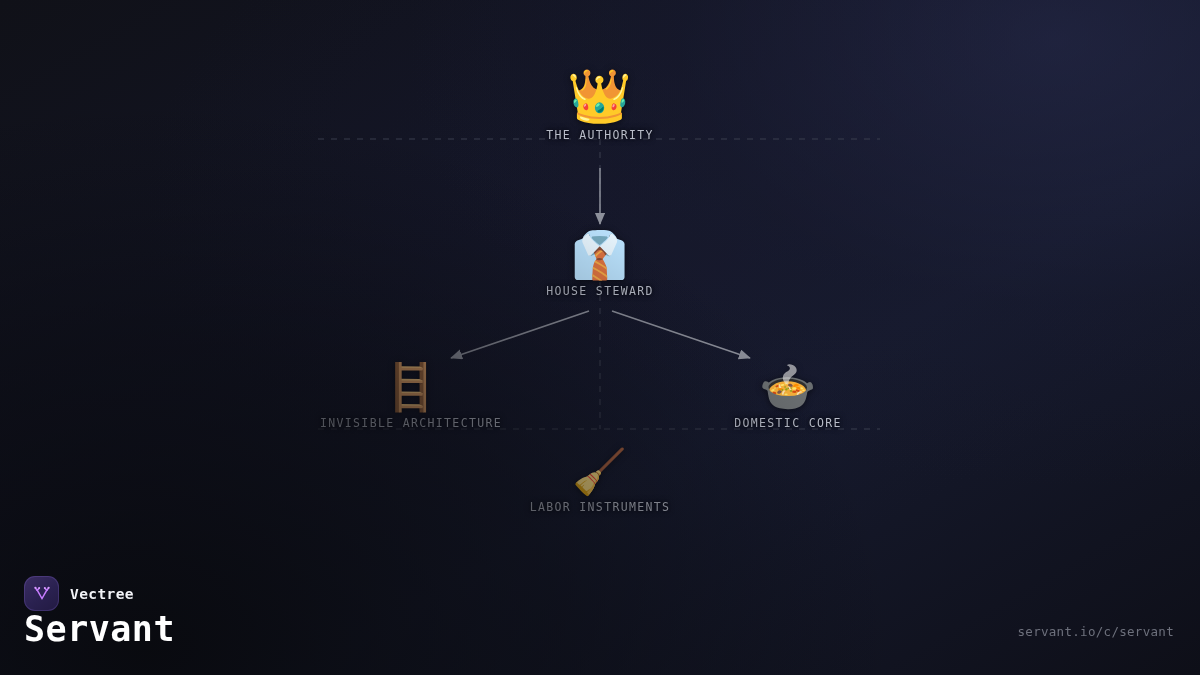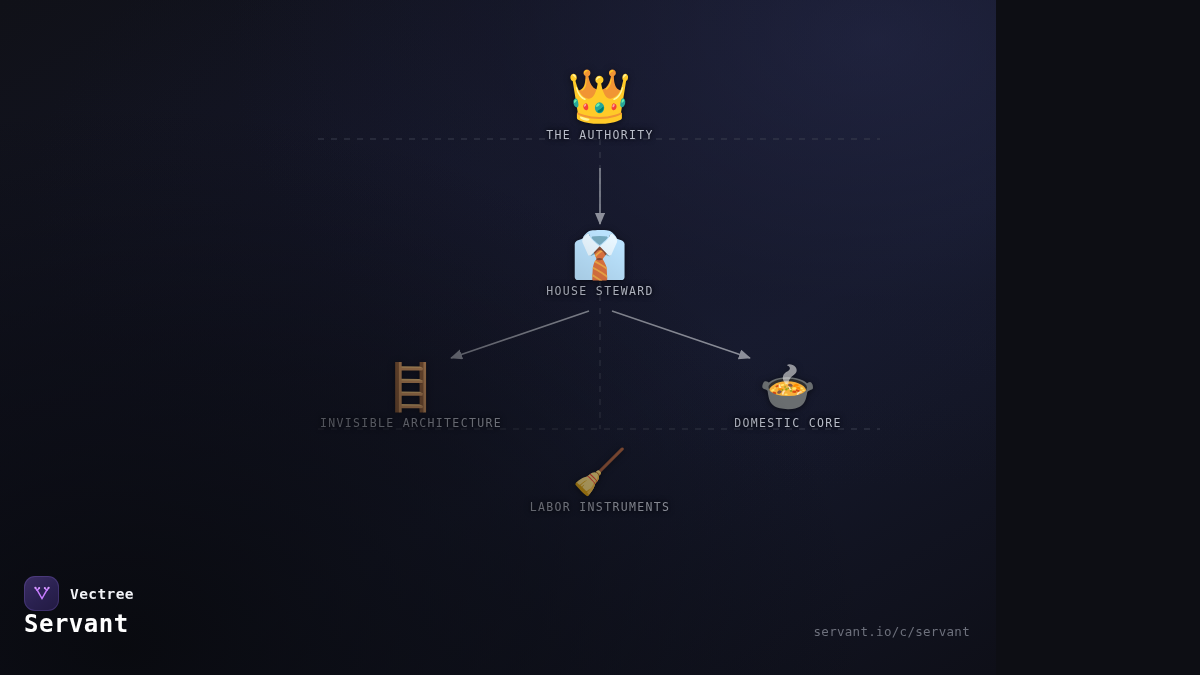--- a/index.html
+++ b/index.html
@@ -2,21 +2,21 @@
 <html><head>
 <meta charset="utf-8">
 <style>
   html, body {
     margin: 0;
     padding: 0;
     background: #0d0e14;
   }
   #stage {
     position: relative;
-    width: 996px;
+    width: 1200px;
     height: 675px;
     overflow: hidden;
     background:
       radial-gradient(ellipse 900px 620px at 88% 6%, rgba(40,44,78,0.55) 0%, rgba(26,29,52,0.30) 42%, rgba(13,14,20,0) 72%),
       radial-gradient(ellipse 760px 520px at 55% 30%, rgba(22,24,42,0.60) 0%, rgba(13,14,20,0) 68%),
       linear-gradient(150deg, #101118 0%, #131526 38%, #161a2e 62%, #0e0f18 100%);
     font-family: "DejaVu Sans Mono", "Liberation Mono", monospace;
     -webkit-font-smoothing: antialiased;
   }
 
@@ -89,21 +89,21 @@
     font-size: 14.5px;
     font-weight: bold;
     color: #f2f3f7;
     letter-spacing: 0.4px;
   }
   #page-title {
     position: absolute;
     left: 24px;
     top: 612px;
     font-family: "DejaVu Sans Mono", "Liberation Mono", monospace;
-    font-size: 24px;
+    font-size: 35px;
     font-weight: bold;
     color: #ffffff;
     letter-spacing: 0.5px;
     line-height: 1;
   }
   #site-url {
     position: absolute;
     right: 26px;
     top: 624px;
     font-family: "DejaVu Sans Mono", "Liberation Mono", monospace;

